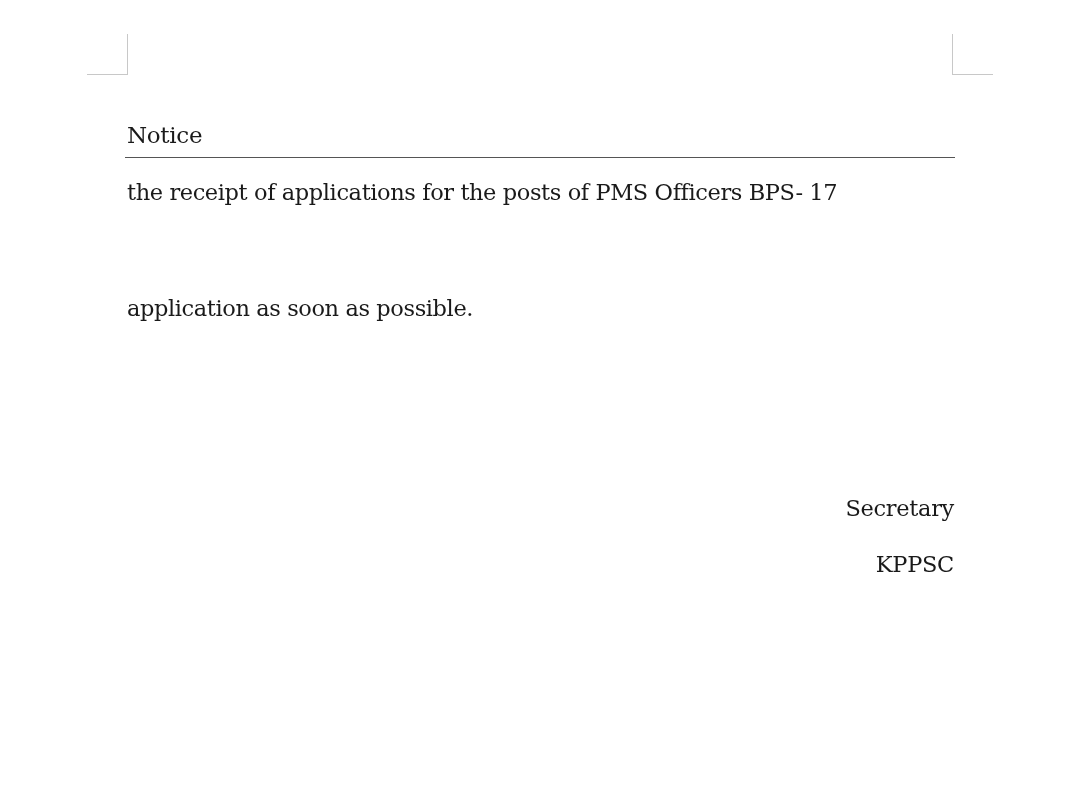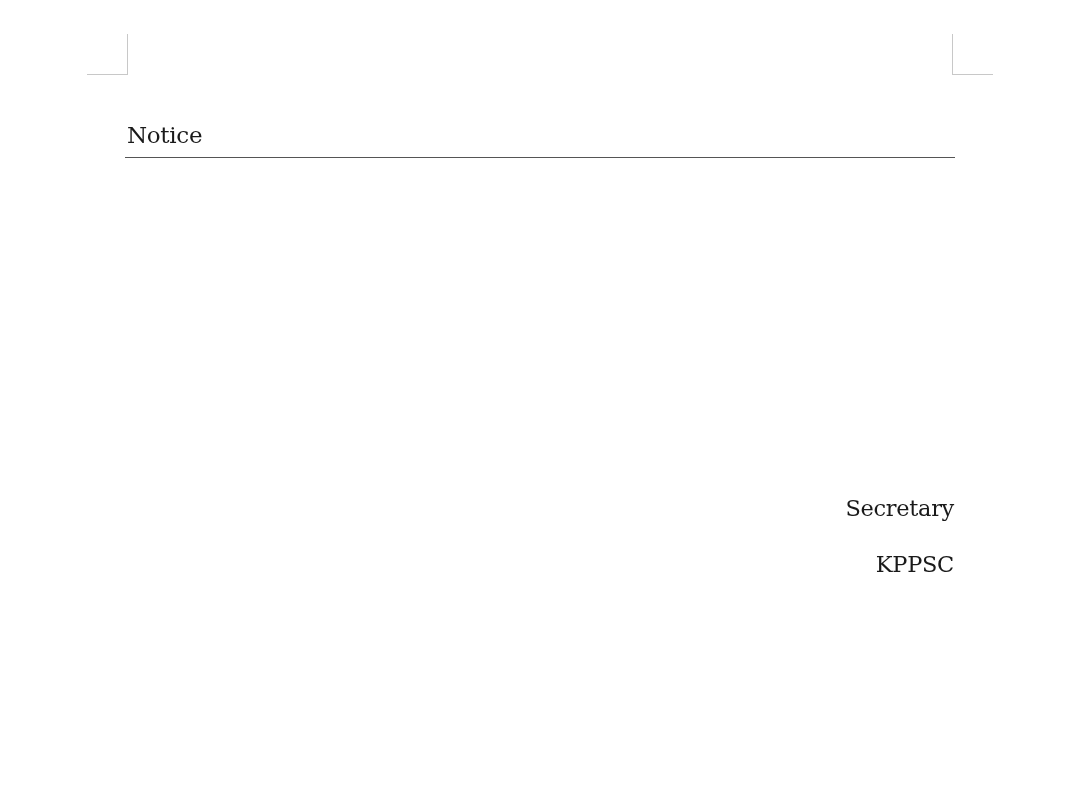--- a/index.html
+++ b/index.html
@@ -21,19 +21,21 @@
 </head>
 <body>
 
 <div class="corner corner-tl"></div>
 <div class="corner corner-tr"></div>
 
 <div class="title">Notice</div>
 <div class="rule"></div>
 
 <div class="para p1">
+  <div>the receipt of applications for the posts of PMS Officers BPS- 17</div>
 </div>
 
 <div class="para p2">
+  <div>application as soon as possible.</div>
 </div>
 
 <div class="sig sig1">Secretary</div>
 <div class="sig sig2">KPPSC</div>
 
 </body></html>

